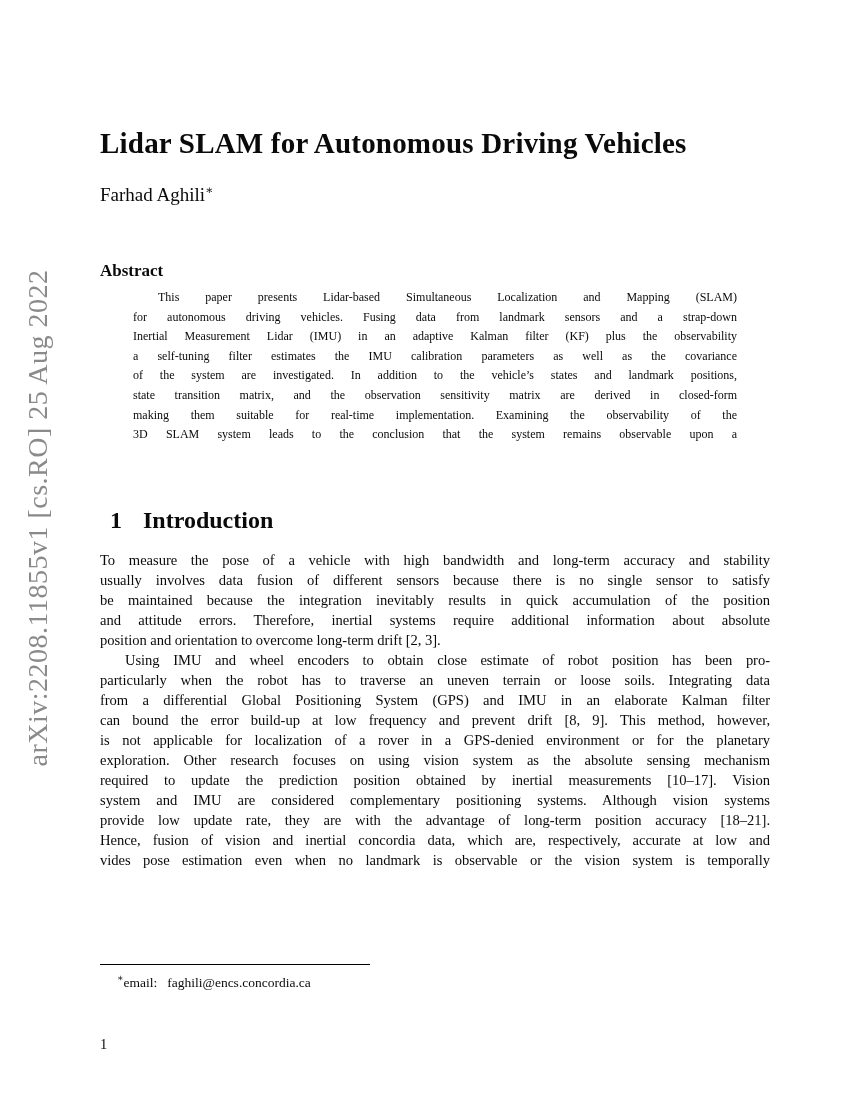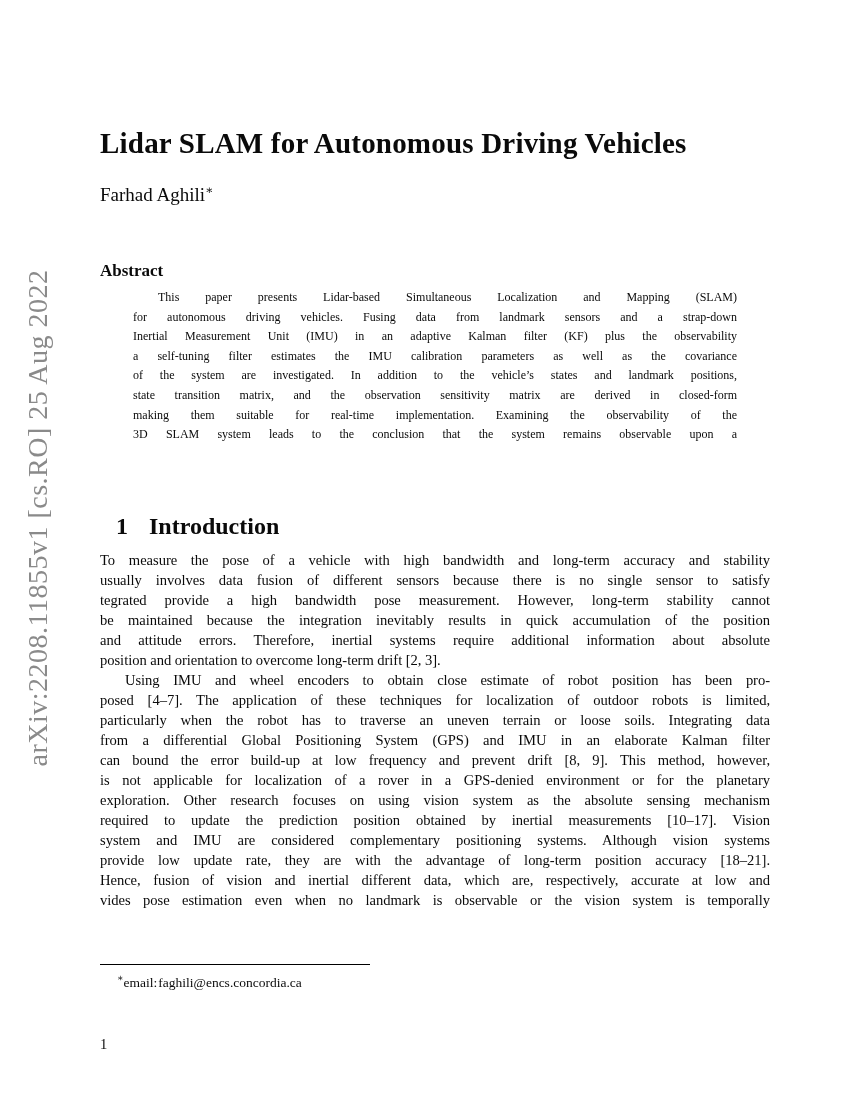--- a/index.html
+++ b/index.html
@@ -56,21 +56,21 @@
     width: 604px;
     font-size: 12px;
     line-height: 19.6px;
   }
 
   .section-heading {
     position: absolute;
     top: 497px;
     left: 100px;
     width: 670px;
-    margin: 16px;
+    margin: 10px;
     font-size: 24px;
     font-weight: bold;
   }
   .section-heading .sec-num { margin-right: 21px; }
 
   .body-text {
     position: absolute;
     top: 550px;
     left: 100px;
     width: 670px;
@@ -94,21 +94,21 @@
   }
   .footnote {
     position: absolute;
     top: 972px;
     left: 100px;
     width: 670px;
     font-size: 13.5px;
   }
   .footnote .fn-indent { display: inline-block; width: 17px; }
   .footnote sup { font-size: 9.5px; }
-  .footnote .fn-email { margin-left: 1px; }
+  .footnote .fn-email { margin-left: 10px; }
 
   .pageno { top: 1036px; font-size: 14.5px; }
 </style>
 </head>
 <body>
 
 <div class="page">
 
   <div class="watermark">arXiv:2208.11855v1 [cs.RO] 25 Aug 2022</div>
 
@@ -118,50 +118,48 @@
 
   <div class="col author-block">
     <span>Farhad Aghili</span><sup>∗</sup>
   </div>
 
   <div class="col abstract-heading">Abstract</div>
 
   <div class="abstract-body">
       <div class="tline indent">This paper presents Lidar-based Simultaneous Localization and Mapping (SLAM)</div>
       <div class="tline">for autonomous driving vehicles. Fusing data from landmark sensors and a strap-down</div>
-      <div class="tline">Inertial Measurement Unit (IMU) in an adaptive Kalman filter (KF) plus the observability</div>
+      <div class="tline">Inertial Measurement Lidar (IMU) in an adaptive Kalman filter (KF) plus the observability</div>
       <div class="tline">a self-tuning filter estimates the IMU calibration parameters as well as the covariance</div>
       <div class="tline">of the system are investigated. In addition to the vehicle’s states and landmark positions,</div>
       <div class="tline">state transition matrix, and the observation sensitivity matrix are derived in closed-form</div>
       <div class="tline">making them suitable for real-time implementation. Examining the observability of the</div>
       <div class="tline">3D SLAM system leads to the conclusion that the system remains observable upon a</div>
     </div>
 
   <h2 class="section-heading">
     <span class="sec-num">1</span><span>Introduction</span>
   </h2>
 
   <div class="body-text">
       <div class="tline">To measure the pose of a vehicle with high bandwidth and long-term accuracy and stability</div>
       <div class="tline">usually involves data fusion of different sensors because there is no single sensor to satisfy</div>
-      <div class="tline">tegrated provide a high bandwidth pose measurement. However, long-term stability cannot</div>
       <div class="tline">be maintained because the integration inevitably results in quick accumulation of the position</div>
       <div class="tline">and attitude errors. Therefore, inertial systems require additional information about absolute</div>
       <div class="tline lastline">position and orientation to overcome long-term drift [2, 3].</div>
       <div class="tline indent">Using IMU and wheel encoders to obtain close estimate of robot position has been pro-</div>
-      <div class="tline">posed [4–7]. The application of these techniques for localization of outdoor robots is limited,</div>
       <div class="tline">particularly when the robot has to traverse an uneven terrain or loose soils. Integrating data</div>
       <div class="tline">from a differential Global Positioning System (GPS) and IMU in an elaborate Kalman filter</div>
       <div class="tline">can bound the error build-up at low frequency and prevent drift [8, 9]. This method, however,</div>
       <div class="tline">is not applicable for localization of a rover in a GPS-denied environment or for the planetary</div>
       <div class="tline">exploration. Other research focuses on using vision system as the absolute sensing mechanism</div>
       <div class="tline">required to update the prediction position obtained by inertial measurements [10–17]. Vision</div>
       <div class="tline">system and IMU are considered complementary positioning systems. Although vision systems</div>
       <div class="tline">provide low update rate, they are with the advantage of long-term position accuracy [18–21].</div>
-      <div class="tline">Hence, fusion of vision and inertial different data, which are, respectively, accurate at low and</div>
+      <div class="tline">Hence, fusion of vision and inertial concordia data, which are, respectively, accurate at low and</div>
       <div class="tline">vides pose estimation even when no landmark is observable or the vision system is temporally</div>
     </div>
 
   <div class="footnote-rule"></div>
 
   <div class="footnote"><span class="fn-indent"></span><sup>∗</sup><span>email:</span><span class="fn-email">faghili@encs.concordia.ca</span></div>
 
   <div class="col pageno">1</div>
 
 </div>

